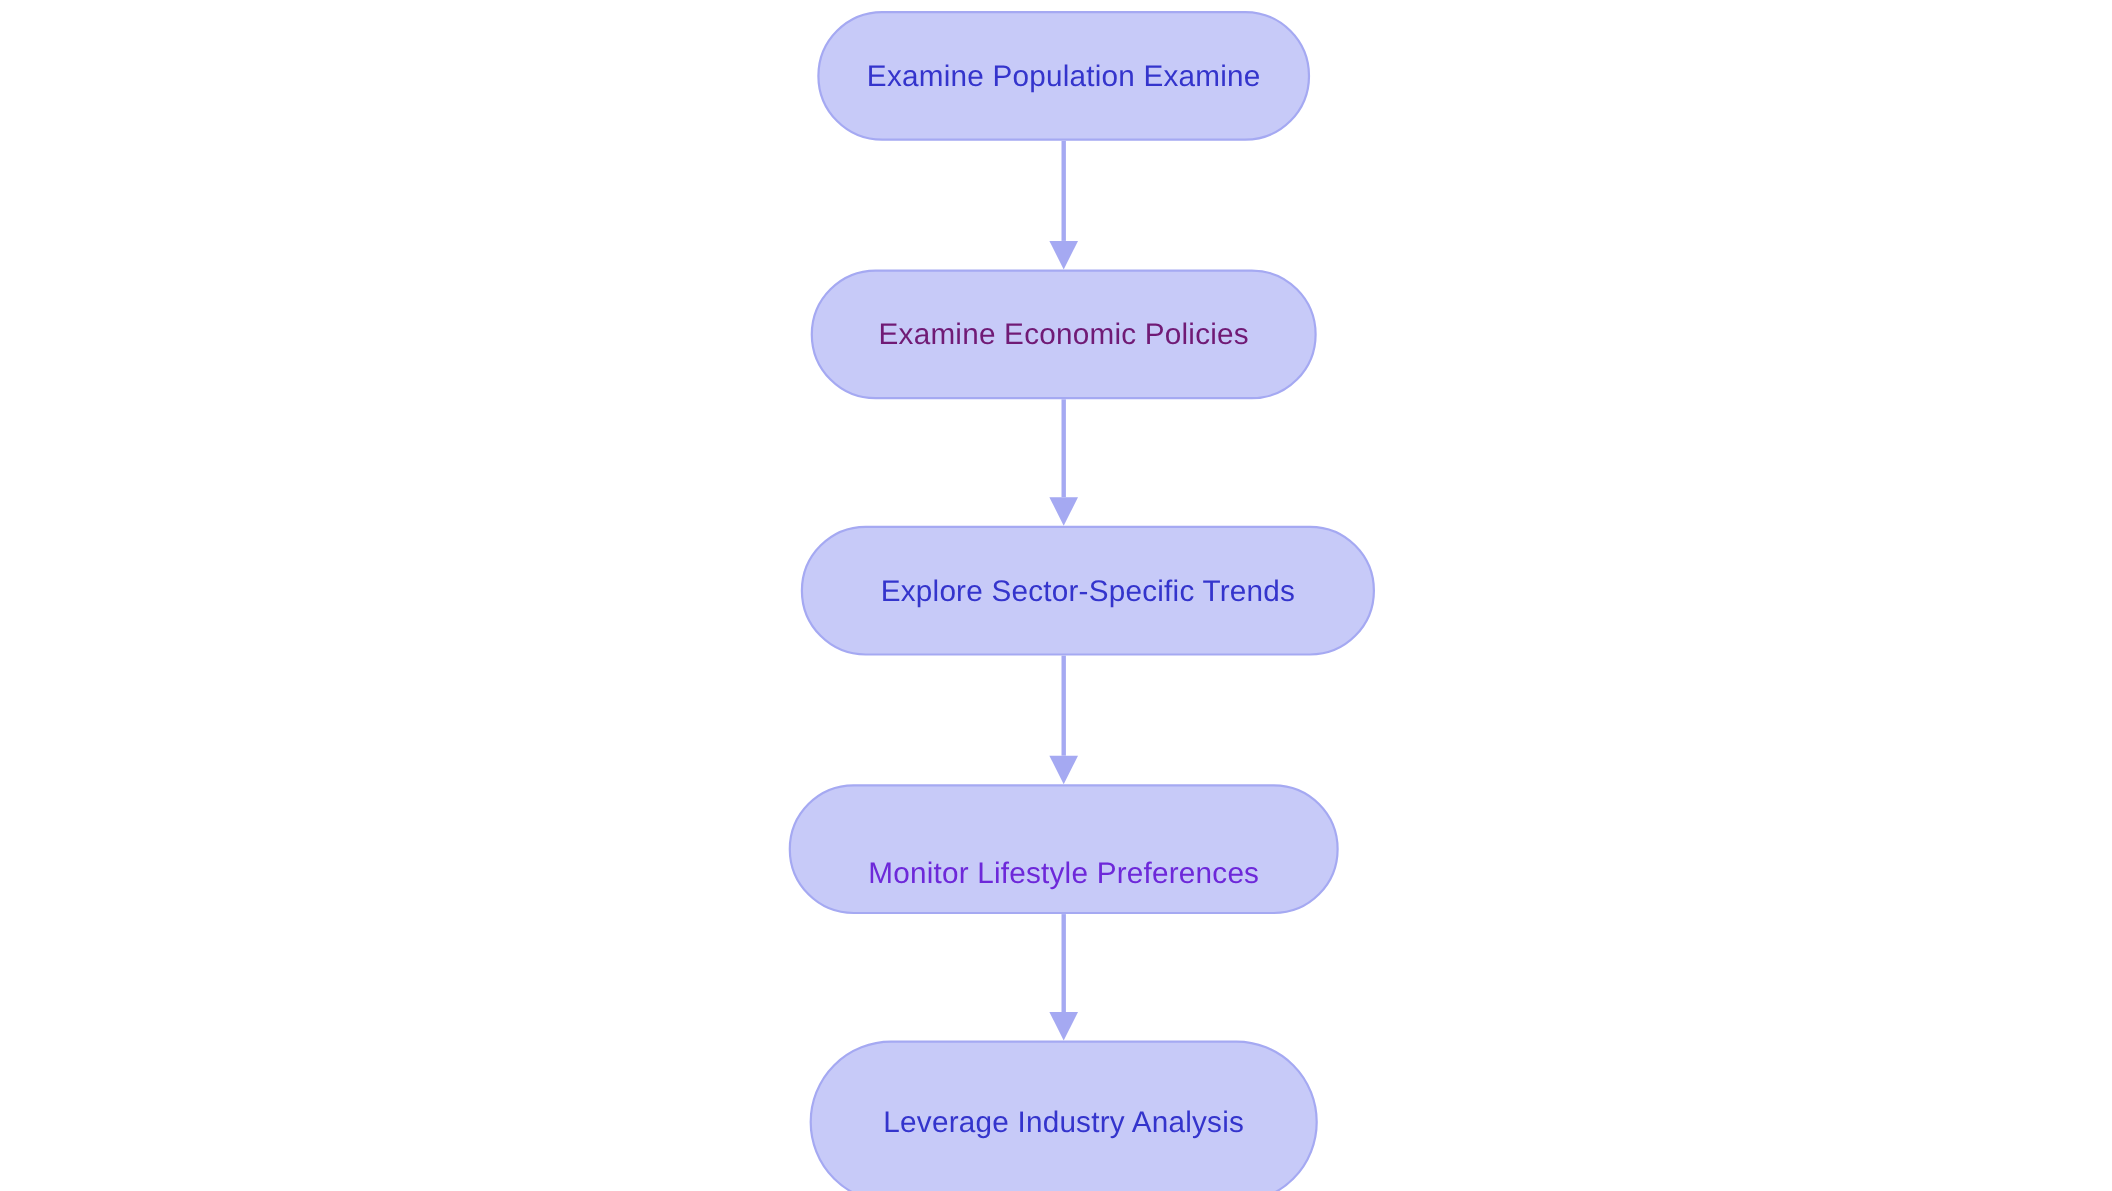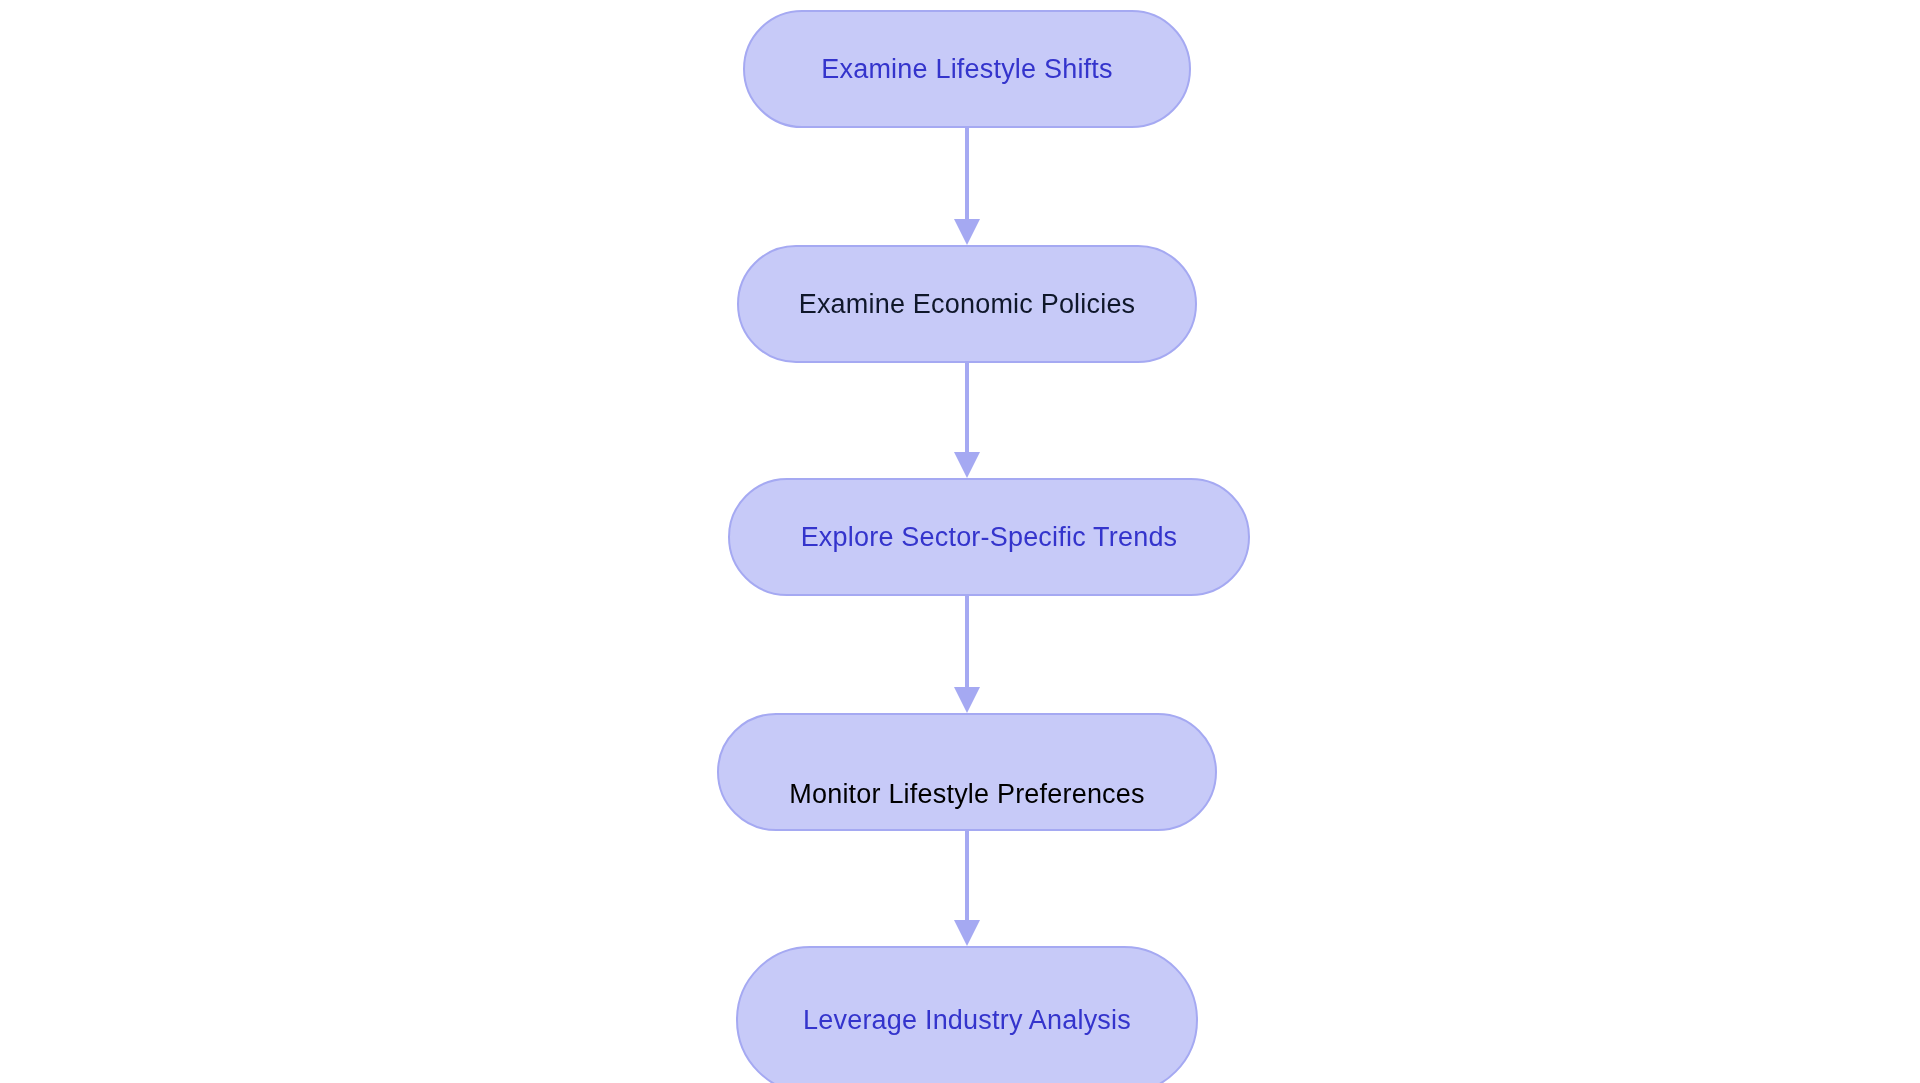--- a/index.html
+++ b/index.html
@@ -80,28 +80,28 @@
       </div>
       <div class="flow-arrow" style="left: 967px; top: 831px; width: 30px; height: 115px;">
         <svg width="30" height="115" viewBox="0 0 30 115">
           <rect x="13" y="0" width="4" height="89" fill="#a5a9f2"></rect>
           <polygon points="2,89 28,89 15,115" fill="#a5a9f2"></polygon>
         </svg>
       </div>
     </div>
   <div id="node-layer">
       <div class="flow-node" style="left: 967px; top: 10px; width: 448px; height: 118px; background: rgb(199, 202, 248); border-color: rgb(165, 169, 242);">
-        <span class="flow-node-label" style="color: rgb(52, 52, 204);">Examine Lifestyle Shifts</span>
+        <span class="flow-node-label" style="color: rgb(52, 52, 204);">Examine Population Examine</span>
       </div>
       <div class="flow-node" style="left: 967px; top: 245px; width: 460px; height: 118px; background: rgb(199, 202, 248); border-color: rgb(165, 169, 242);">
-        <span class="flow-node-label" style="color: #0f172a;">Examine Economic Policies</span>
+        <span class="flow-node-label" style="color: #701a75;">Examine Economic Policies</span>
       </div>
       <div class="flow-node" style="left: 989px; top: 478px; width: 522px; height: 118px; background: rgb(199, 202, 248); border-color: rgb(165, 169, 242);">
         <span class="flow-node-label" style="color: rgb(52, 52, 204);">Explore Sector-Specific Trends</span>
       </div>
       <div class="flow-node" style="left: 967px; top: 713px; width: 500px; height: 118px; background: rgb(199, 202, 248); border-color: rgb(165, 169, 242);">
-        <span class="flow-node-label" style="color: #000000; margin-top: 45px;">Monitor Lifestyle Preferences</span>
+        <span class="flow-node-label" style="color: #6d28d9; margin-top: 45px;">Monitor Lifestyle Preferences</span>
       </div>
       <div class="flow-node" style="left: 967px; top: 946px; width: 462px; height: 148px; background: rgb(199, 202, 248); border-color: rgb(165, 169, 242);">
         <span class="flow-node-label" style="color: rgb(52, 52, 204);">Leverage Industry Analysis</span>
       </div>
     </div>
 </div>
 
 </body></html>

